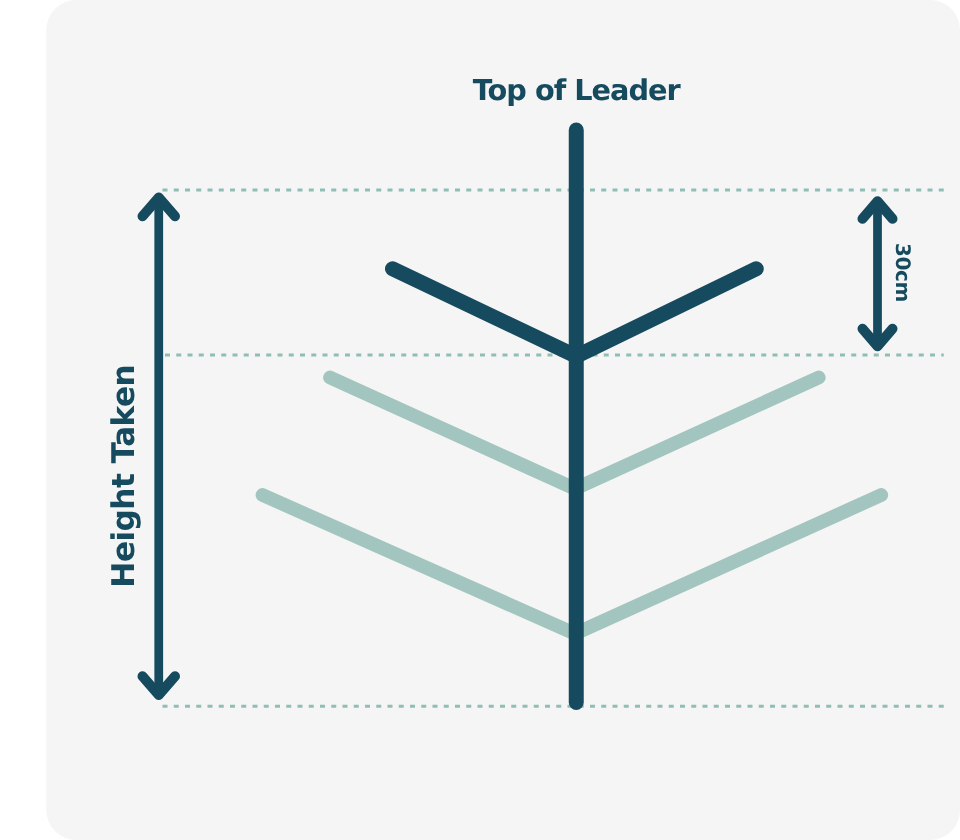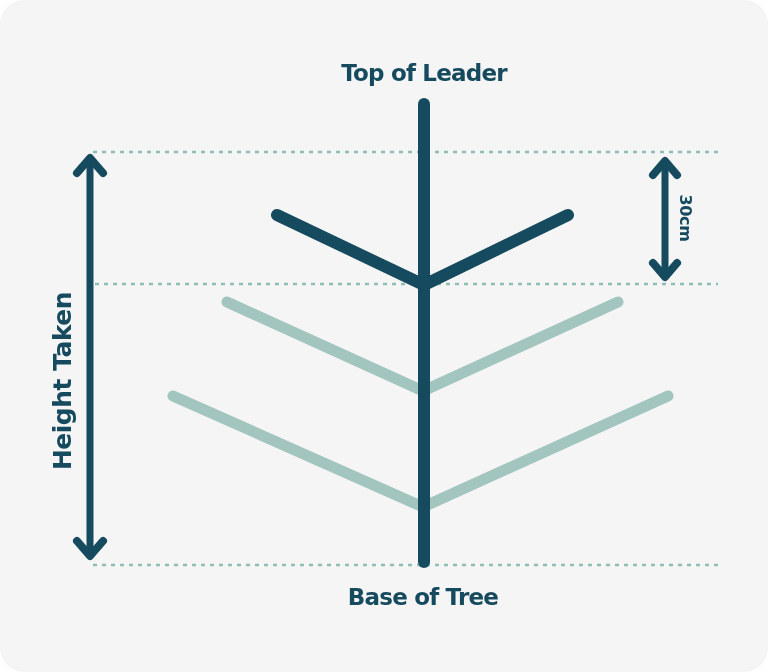--- a/index.html
+++ b/index.html
@@ -9,20 +9,21 @@
     height: 672px;
     background: var(--page-bg, #ffffff);
     font-family: "DejaVu Sans", "Liberation Sans", sans-serif;
     overflow: hidden;
   }
   .card {
     position: absolute;
     inset: 0;
     background: var(--card-bg, #f4f5f4);
     border-radius: 24px;
+    margin-left: 37px;
   }
   .diagram-svg {
     position: absolute;
     left: 0;
     top: 0;
     width: 768px;
     height: 672px;
   }
   .label {
     position: absolute;
@@ -97,15 +98,14 @@
     </g>
   </svg>
 
   <div class="label label-top">Top of Leader</div>
 
 
   <div class="label label-height-taken">Height Taken</div>
 
   <div class="label label-30cm">30cm</div>
 
-  <div class="label label-base">Base of Tree</div>
 
 </div>
 
 </body></html>

